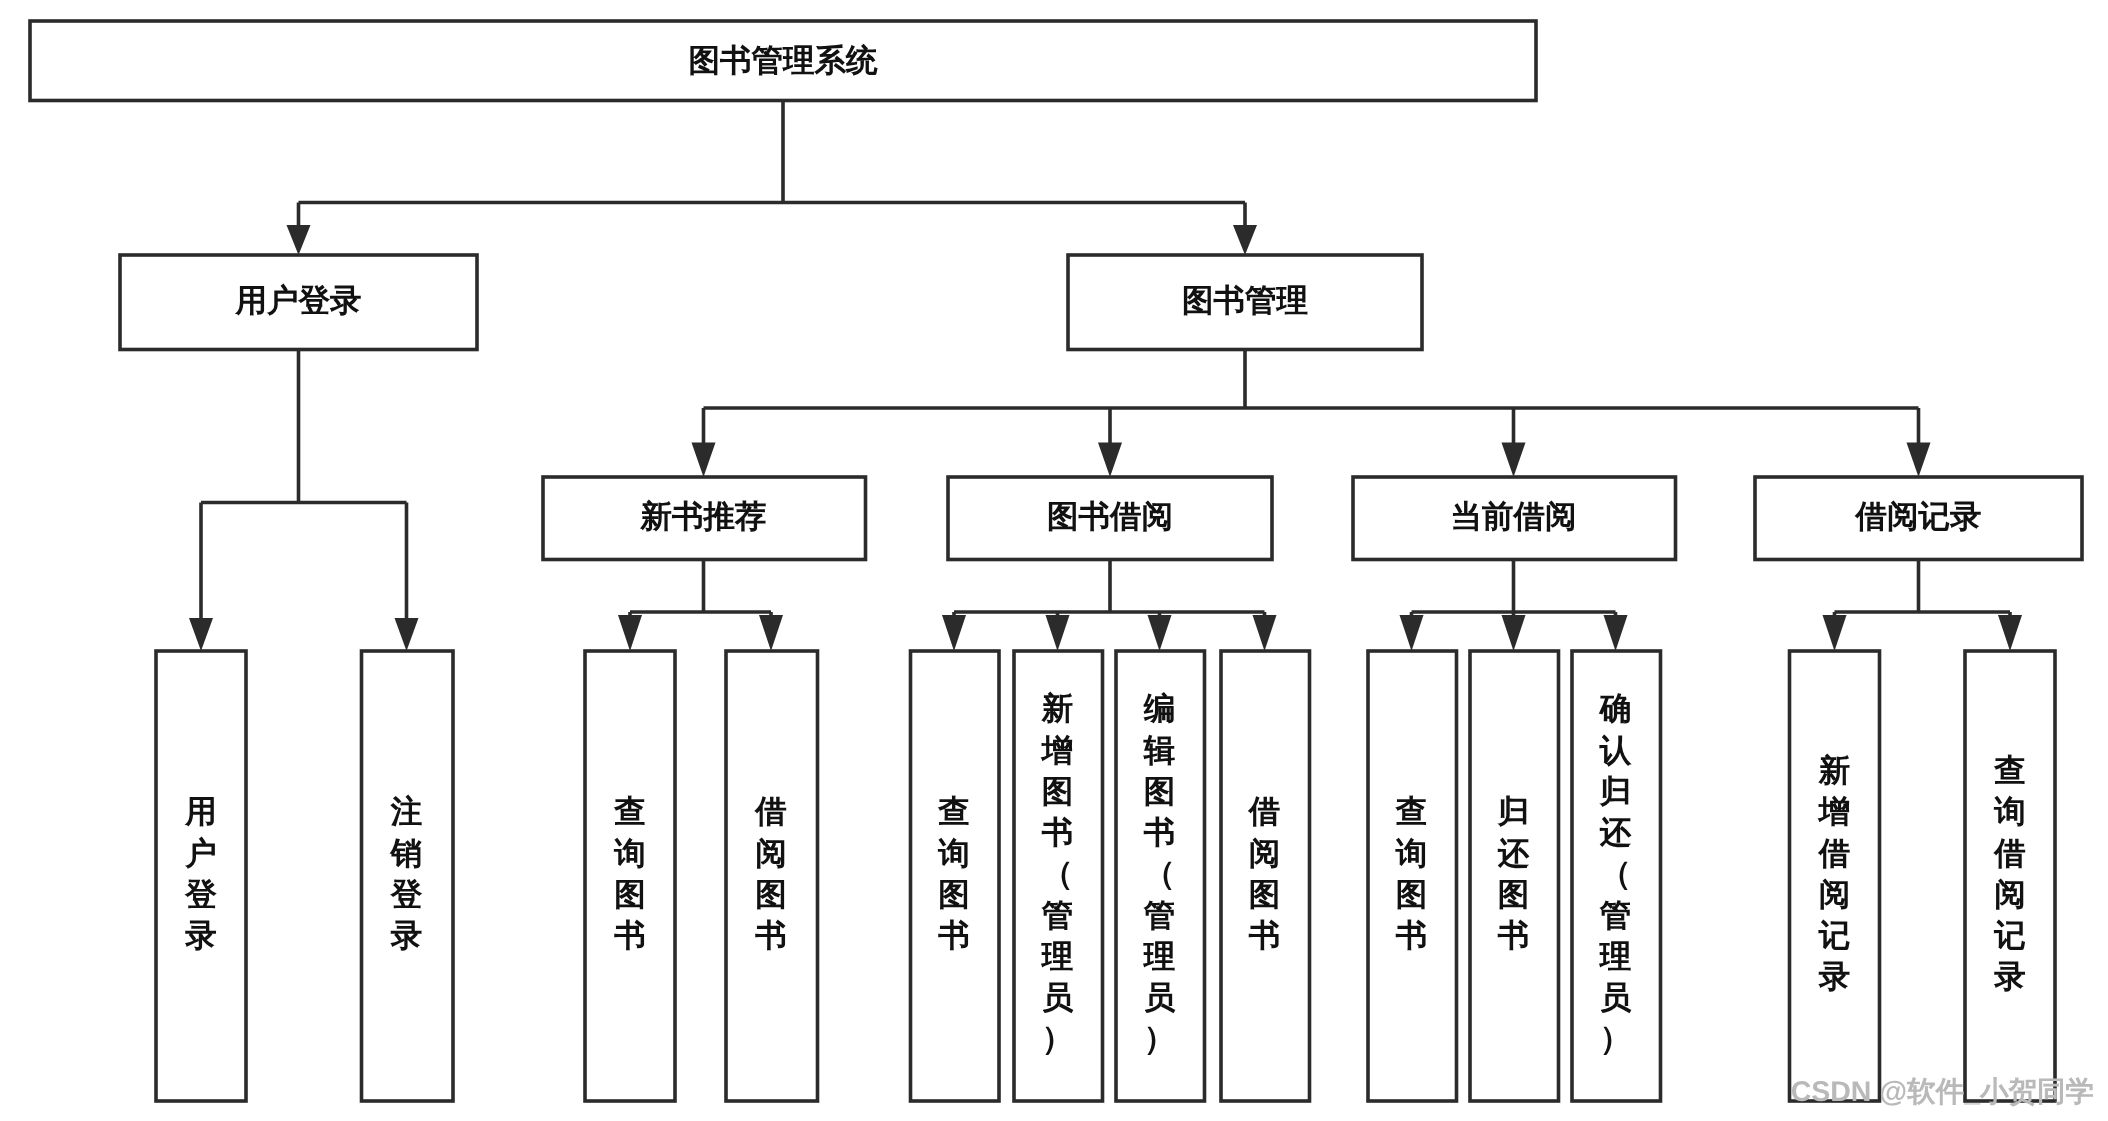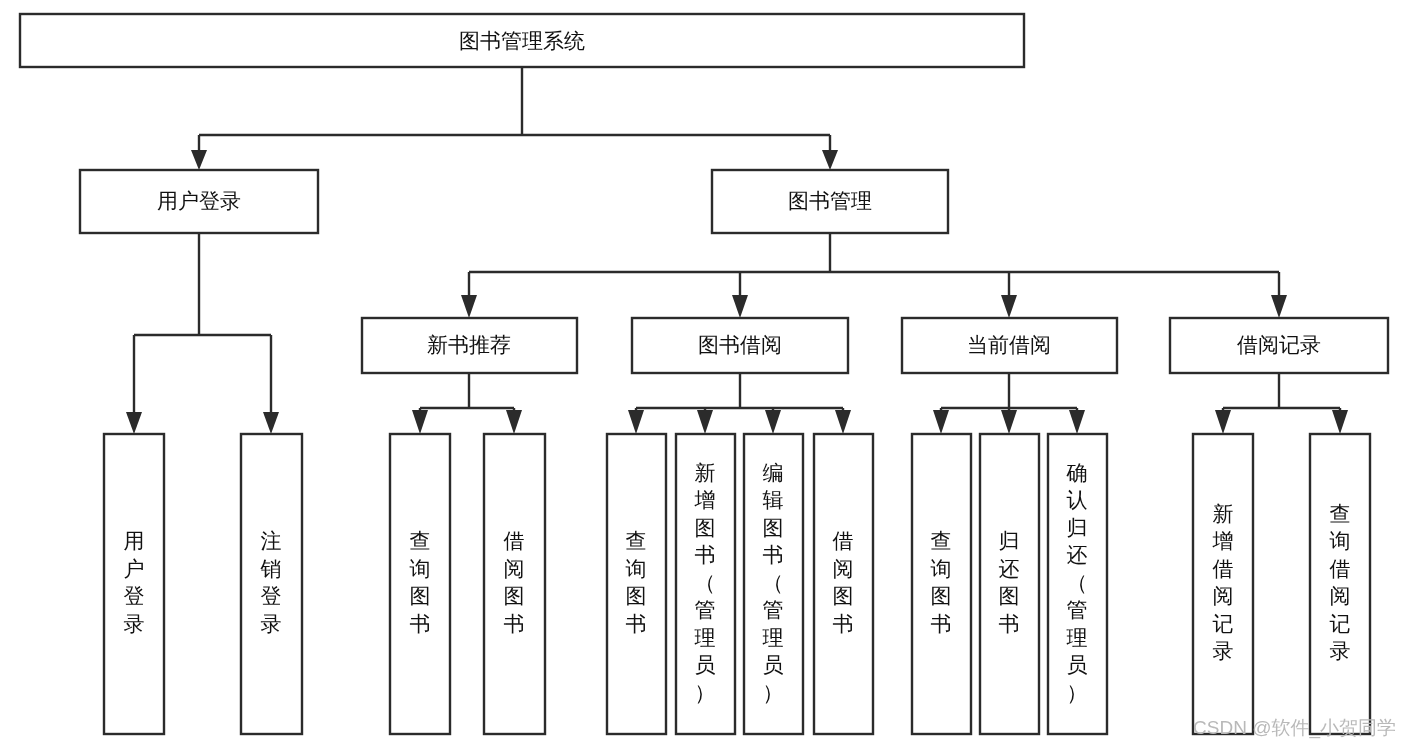--- a/index.html
+++ b/index.html
@@ -10,20 +10,21 @@
   body {
     width: 1405px;
     height: 747px;
     font-family: "Liberation Sans", "DejaVu Sans", sans-serif;
     overflow: hidden;
   }
   #diagram-root {
     position: relative;
     width: 1405px;
     height: 568px;
+    font-weight: bold;
   }
   svg.diagram-canvas {
     position: absolute;
     left: 0;
     top: 0;
     width: 1405px;
     height: 747px;
   }
   .node-box {
     fill: #ffffff;

